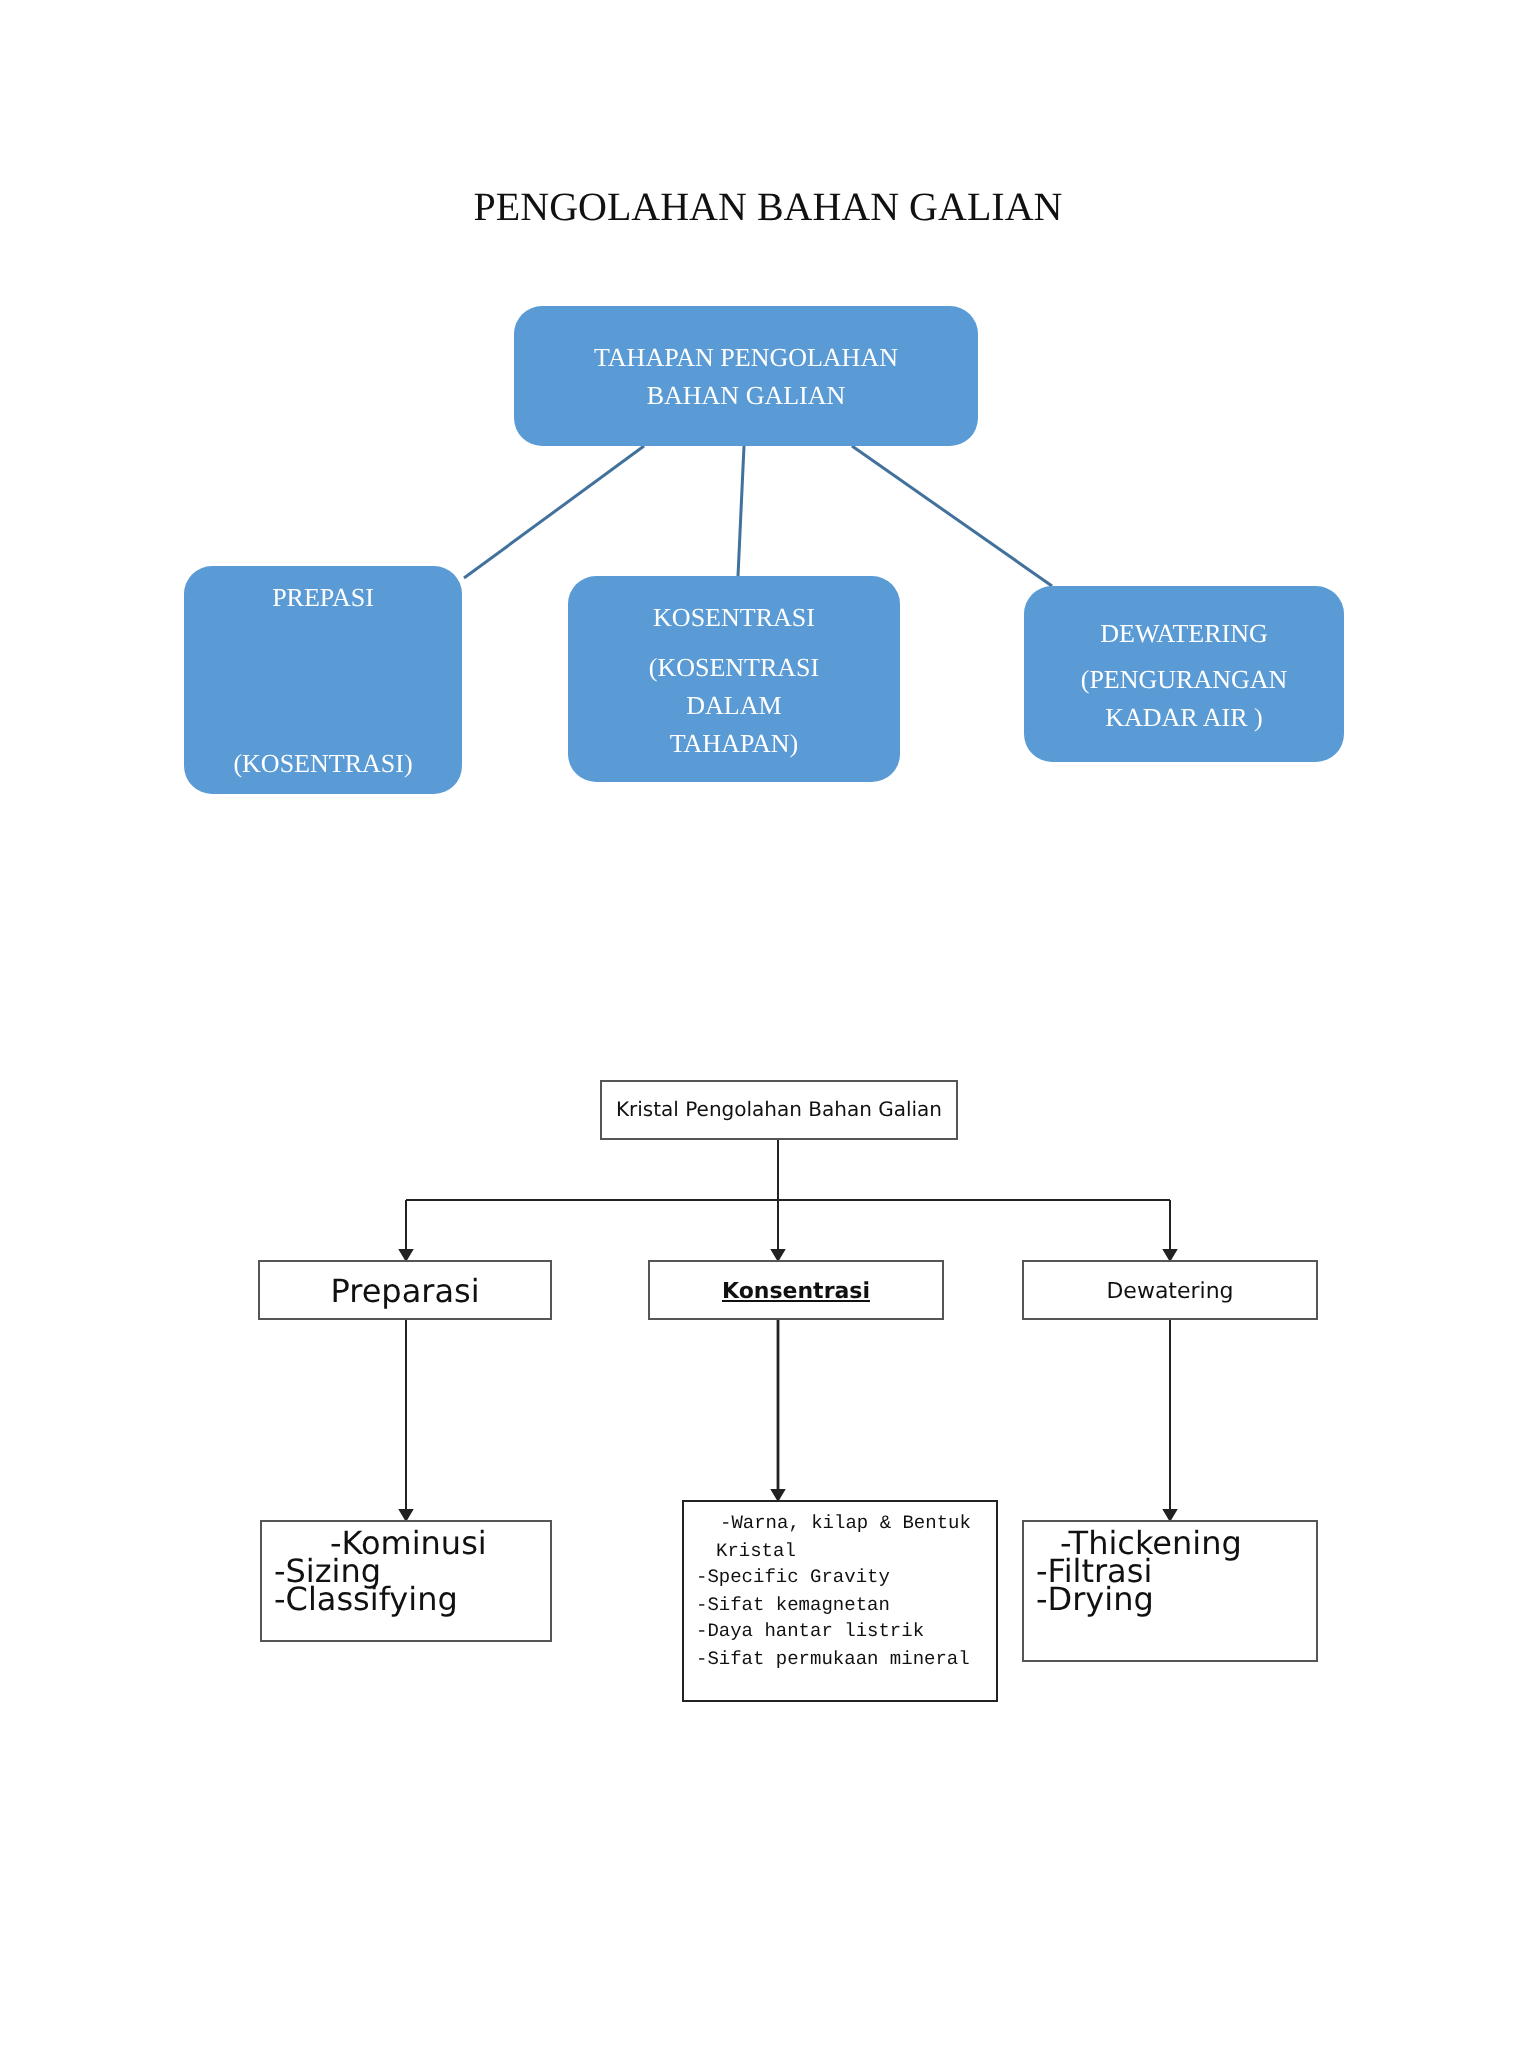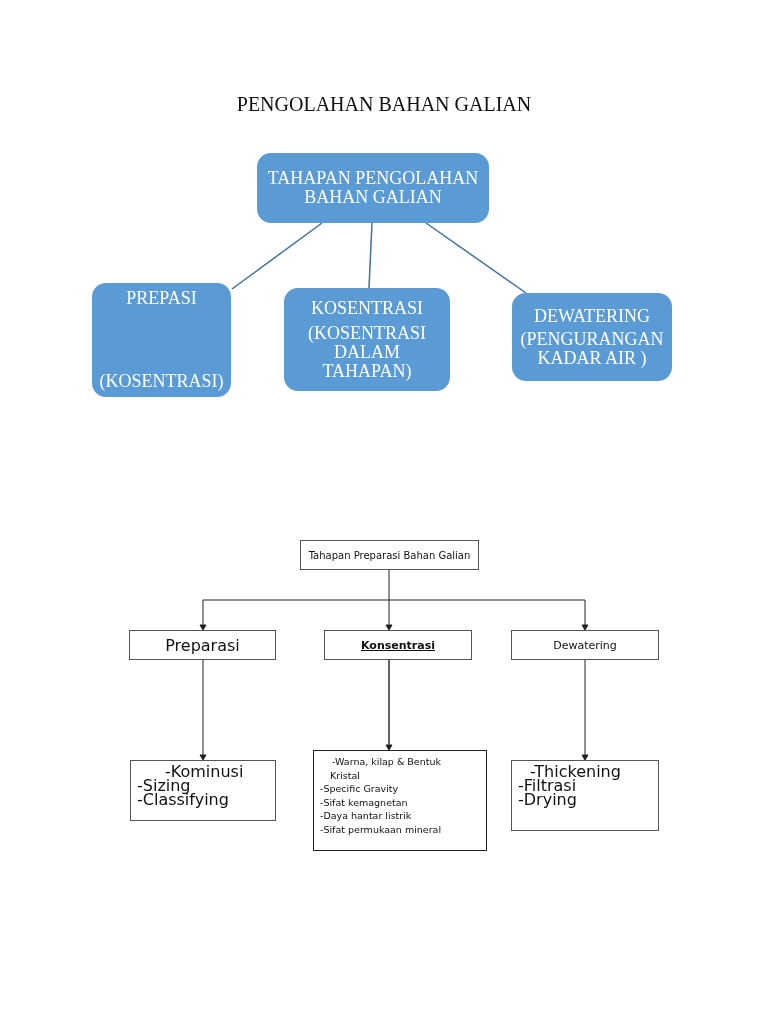--- a/index.html
+++ b/index.html
@@ -12,21 +12,21 @@
     .page-title {
       left: 0; width: 768px; top: 93px; text-align: center;
       font-size: 20px; color: #111;
       font-family: "Liberation Serif", serif;
     }
     .bnode {
       background: #5b9bd5; color: #ffffff;
       border-radius: 14px; box-sizing: border-box;
       display: flex; flex-direction: column; align-items: center; justify-content: center;
       text-align: center; font-family: "Liberation Serif", serif;
-      font-size: 18px; line-height: 19px;
+      font-size: 13px; line-height: 19px;
     }
     .bnode .gap { height: 18px; }
     svg.lines { position: absolute; left: 0; top: 0; }
     .box {
       border: 1px solid #555; background: #fff; box-sizing: border-box;
       font-family: "DejaVu Sans", sans-serif; color: #111;
     }
     .box.center { display: flex; align-items: center; justify-content: center; font-size: 11px; }
     .box.list { font-size: 16px; line-height: 14px; padding: 4px 6px; }
     .box.list div { white-space: nowrap; }
@@ -81,40 +81,40 @@
 </div>
 
 <div class="abs bnode" style="left:512px; top:293px; width:160px; height:88px;">
   <div>DEWATERING</div>
   <div style="height:4px"></div>
   <div>(PENGURANGAN</div>
   <div>KADAR AIR )</div>
 </div>
 
 <div class="abs box center" style="left:300px; top:540px; width:179px; height:30px; font-size:10px;">
-  <span>Tahapan Preparasi Bahan Galian</span>
+  <span>Kristal Pengolahan Bahan Galian</span>
 </div>
 
 <div class="abs box center" style="left:129px; top:630px; width:147px; height:30px; font-size:16px;">
   <span>Preparasi</span>
 </div>
 <div class="abs box center bold" style="left:324px; top:630px; width:148px; height:30px;">
   <span>Konsentrasi</span>
 </div>
 <div class="abs box center" style="left:511px; top:630px; width:148px; height:30px; font-size:11px;">
   <span>Dewatering</span>
 </div>
 
 <div class="abs box list" style="left:130px; top:760px; width:146px; height:61px;">
   <div style="padding-left:28px">-Kominusi</div>
   <div>-Sizing</div>
   <div>-Classifying</div>
 </div>
 
-<div class="abs box list" style="left:313px; top:750px; width:174px; height:101px; border-color:#222; font-size:9.5px; line-height:13.5px;">
+<div class="abs box list" style="left:341px; top:750px; width:158px; height:101px; border-color:#222; font-size:9.5px; line-height:13.5px;font-family:Liberation Mono, monospace;">
   <div style="padding-left:12px">-Warna, kilap &amp; Bentuk</div>
   <div style="padding-left:10px">Kristal</div>
   <div>-Specific Gravity</div>
   <div>-Sifat kemagnetan</div>
   <div>-Daya hantar listrik</div>
   <div>-Sifat permukaan mineral</div>
 </div>
 
 <div class="abs box list" style="left:511px; top:760px; width:148px; height:71px;">
   <div style="padding-left:12px">-Thickening</div>

